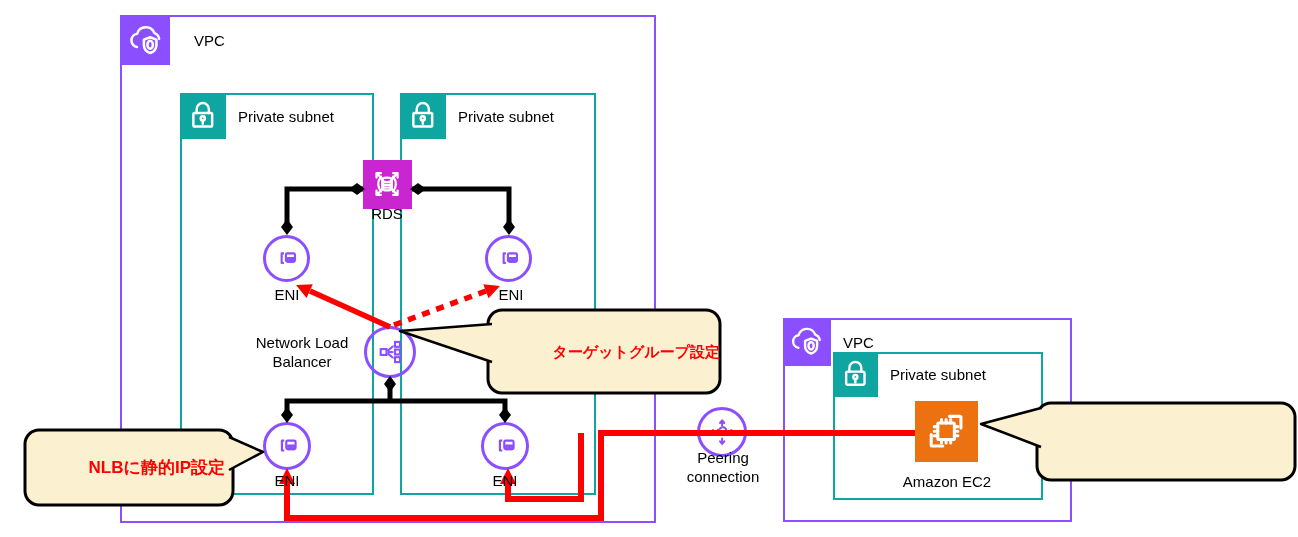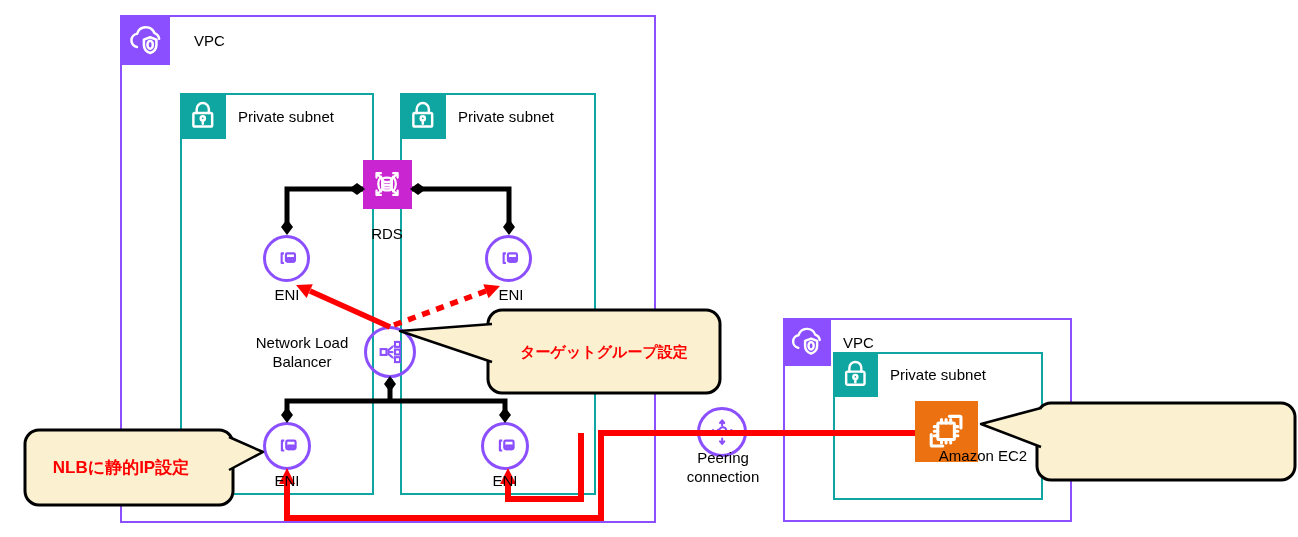--- a/index.html
+++ b/index.html
@@ -51,34 +51,34 @@
   
   .label{position:absolute;color:#000;font-size:15px;line-height:19px;z-index:4;white-space:nowrap;}
   .label.under{z-index:2;}
   .hlabel{display:flex;align-items:center;}
   #vpc-left-label{left:182px;top:15px;height:50px;padding-left:12px;}
   #vpc-right-label{left:843px;top:318px;height:48px;padding-left:0;}
   #subnet-a-label{left:238px;top:93px;height:46px;}
   #subnet-b-label{left:458px;top:93px;height:46px;}
   #subnet-c-label{left:890px;top:352px;height:45px;}
   .center{text-align:center;}
-  #rds-label{left:357px;top:224px;width:60px;}
+  #rds-label{left:357px;top:204px;width:60px;}
   #eni-tl-label{left:262px;top:285px;width:50px;}
   #eni-tr-label{left:486px;top:285px;width:50px;}
   #eni-bl-label{left:262px;top:471px;width:50px;}
   #eni-br-label{left:480px;top:471px;width:50px;}
   #nlb-label{left:237px;top:333px;width:130px;white-space:normal;text-align:center;}
   #peering-label{left:672px;top:448px;width:102px;white-space:normal;}
-  #ec2-label{left:896px;top:446px;width:102px;margin-left:36px;}
+  #ec2-label{left:896px;top:472px;width:102px;}
 
   
   #overlay{position:absolute;left:0;top:0;z-index:3;pointer-events:none;}
 
   
-  .callout-text{position:absolute;z-index:5;display:flex;flex-direction:column;align-items:center;justify-content:center;
+  .callout-text{position:absolute;z-index:5;display:flex;flex-direction:column;align-items:flex-end;justify-content:center;
                 color:var(--callout_text);font-weight:bold;text-align:center;}
   #callout-target-text{left:488px;top:310px;width:232px;height:83px;font-size:15px;line-height:15px;gap:13px;}
   #callout-static-text{left:17px;top:430px;width:208px;height:75px;font-size:17px;}
   #callout-db-text{left:1037px;top:403px;width:258px;height:77px;font-size:17px;}
 </style>
 </head>
 <body>
 
 <div class="canvas">
 

